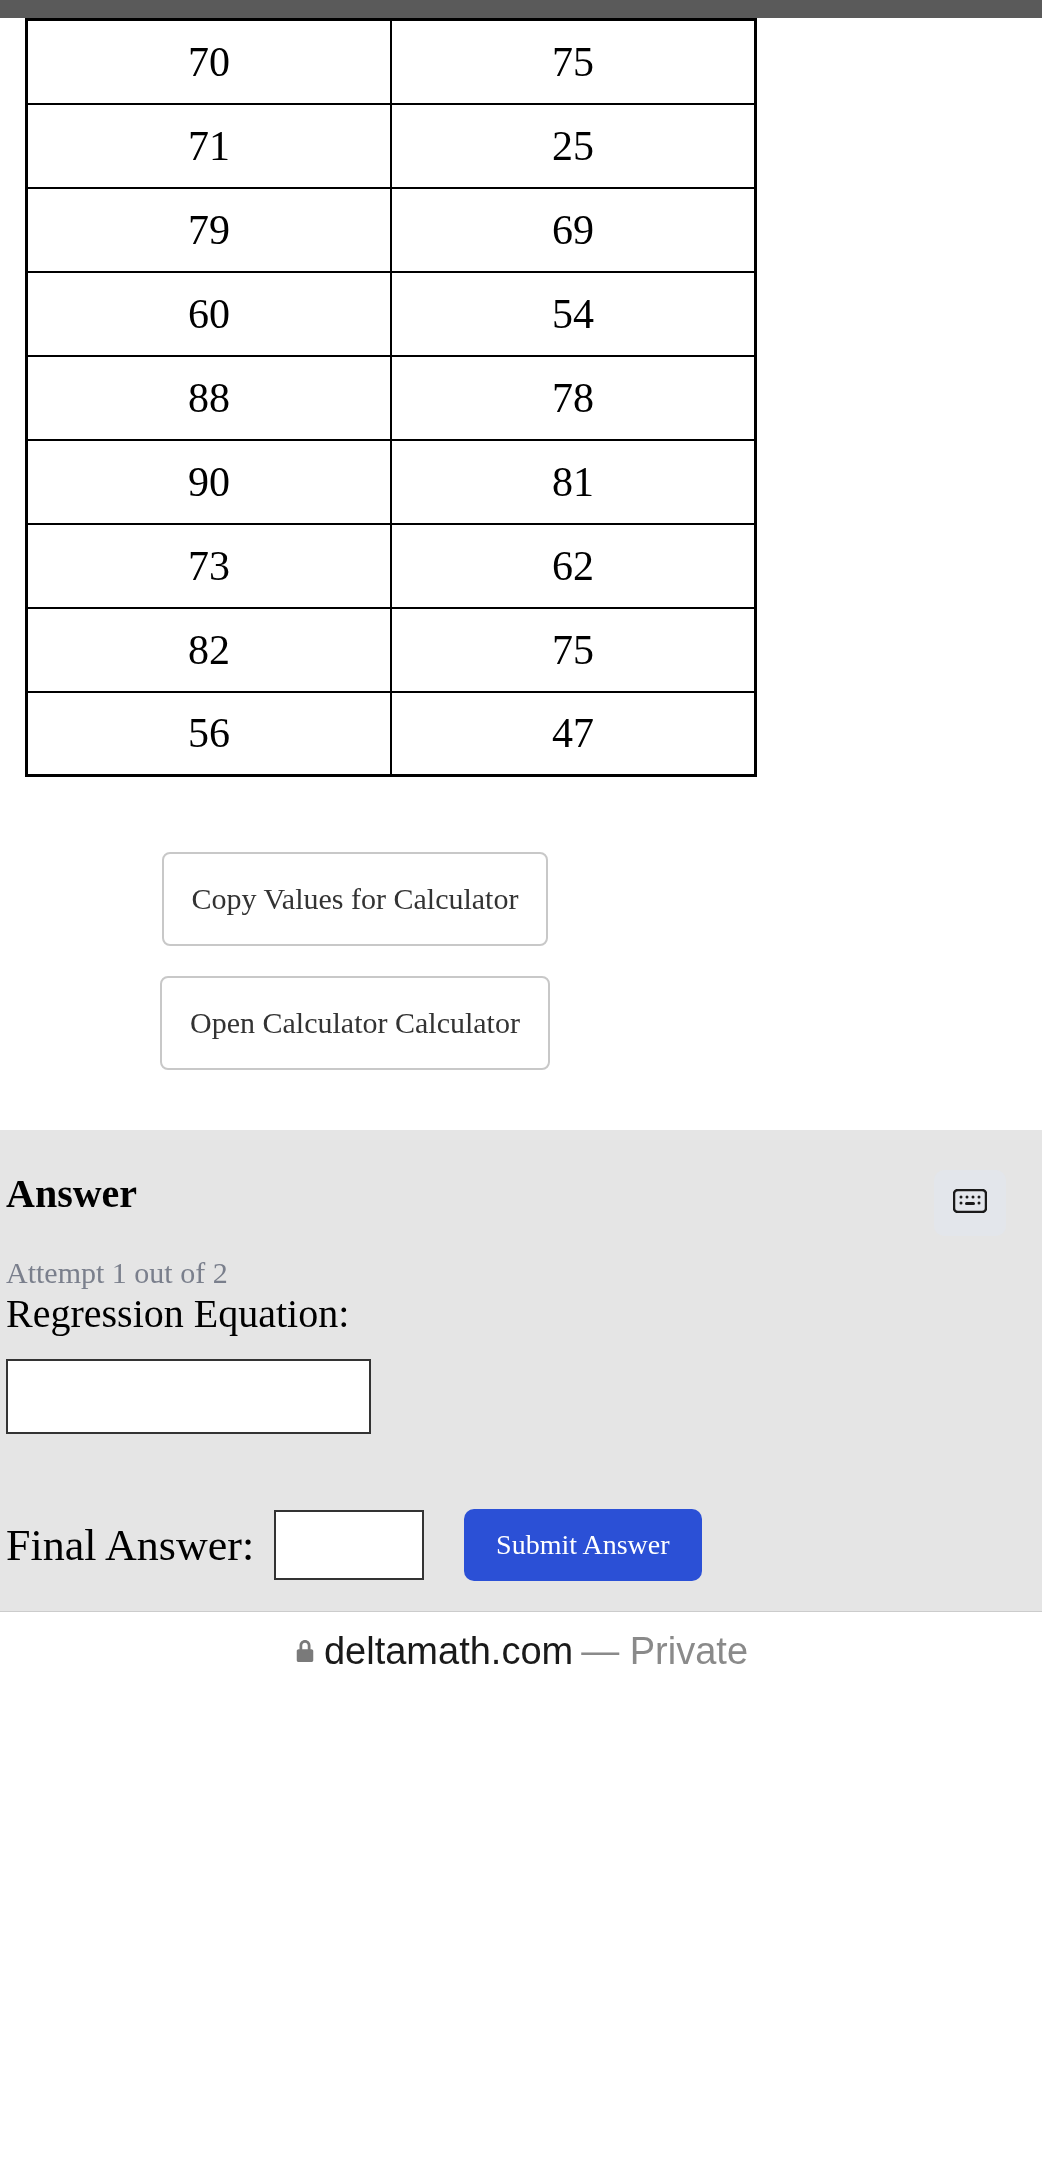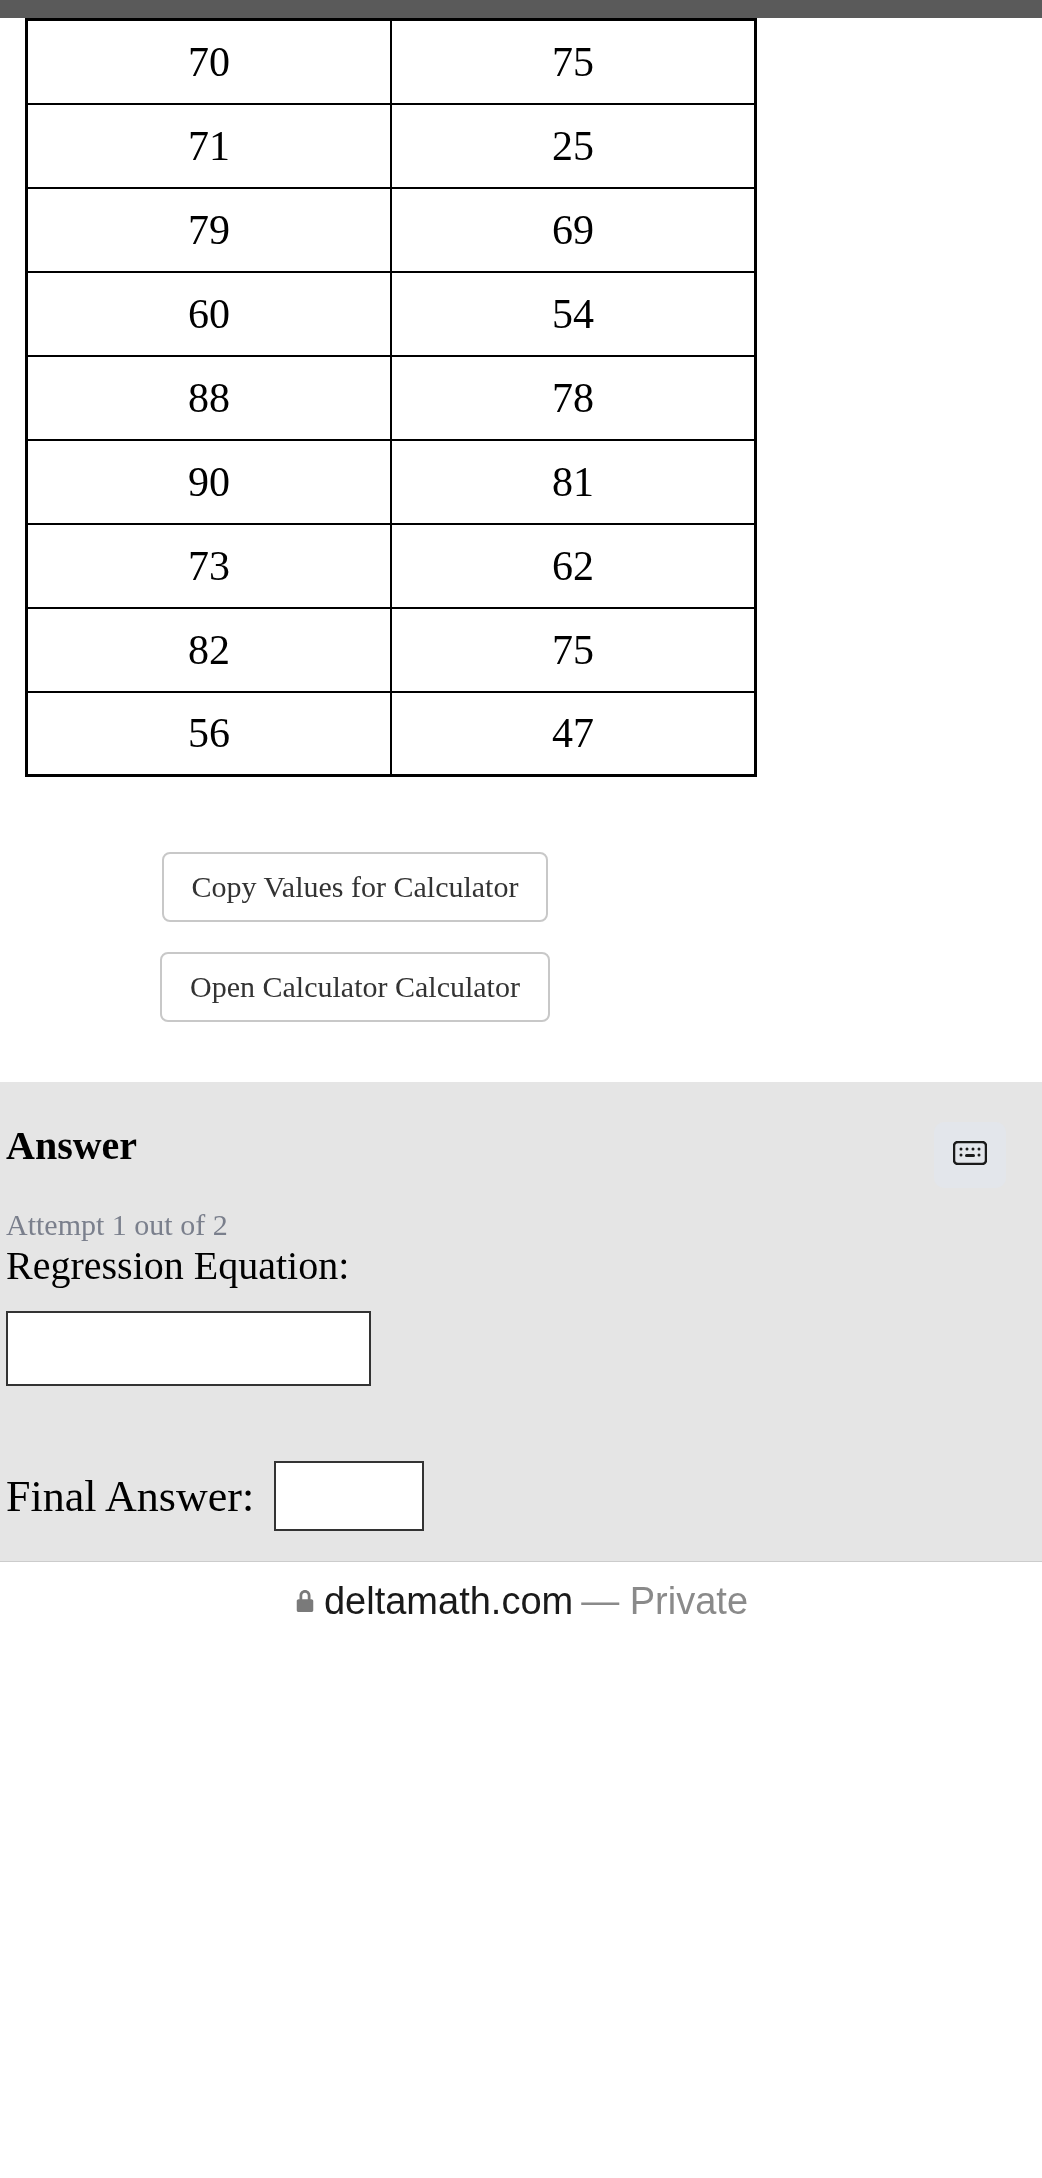--- a/index.html
+++ b/index.html
@@ -43,21 +43,21 @@
       display: flex;
       justify-content: center;
       margin-top: 30px;
       margin-bottom: 60px;
       width: 660px;
     }
     .outline-btn {
       border: 2px solid #c8c8c8;
       background: #fff;
       border-radius: 8px;
-      padding: 16px 28px;
+      padding: 28px 28px;
       font-size: 30px;
       font-family: Georgia, 'Times New Roman', serif;
       color: #333;
       cursor: pointer;
     }
     .answer-panel {
       background: #e5e5e5;
       padding: 40px 0 0 0;
     }
     .answer-inner {
@@ -230,20 +230,21 @@
           </svg>
         </span>
       </div>
     </div>
     <div class="attempt-text">Attempt 1 out of 2</div>
     <div class="regression-label">Regression Equation:</div>
     <input type="text" class="regression-input" style="">
     <div class="final-row">
       <div class="final-label">Final Answer:</div>
       <input type="text" class="final-input" style="">
+      <button class="submit-btn">Submit Answer</button>
     </div>
   </div>
 </div>
 
 <div class="divider"></div>
 
 <div class="footer">
   <span class="lock-icon">
     <svg viewBox="0 0 24 28" fill="#7a7a7a">
       <path d="M12 2 C8.7 2 6 4.7 6 8 L6 12 L5 12 C3.9 12 3 12.9 3 14 L3 24 C3 25.1 3.9 26 5 26 L19 26 C20.1 26 21 25.1 21 24 L21 14 C21 12.9 20.1 12 19 12 L18 12 L18 8 C18 4.7 15.3 2 12 2 Z M12 5 C13.7 5 15 6.3 15 8 L15 12 L9 12 L9 8 C9 6.3 10.3 5 12 5 Z"></path>

